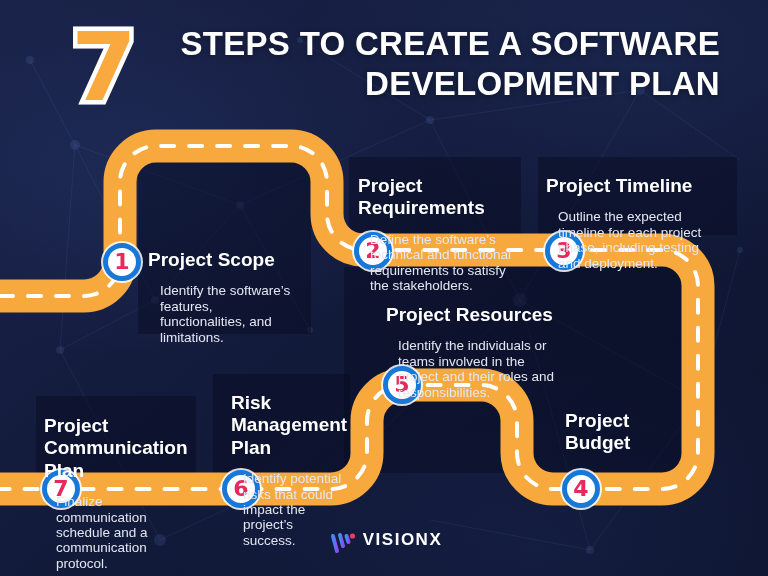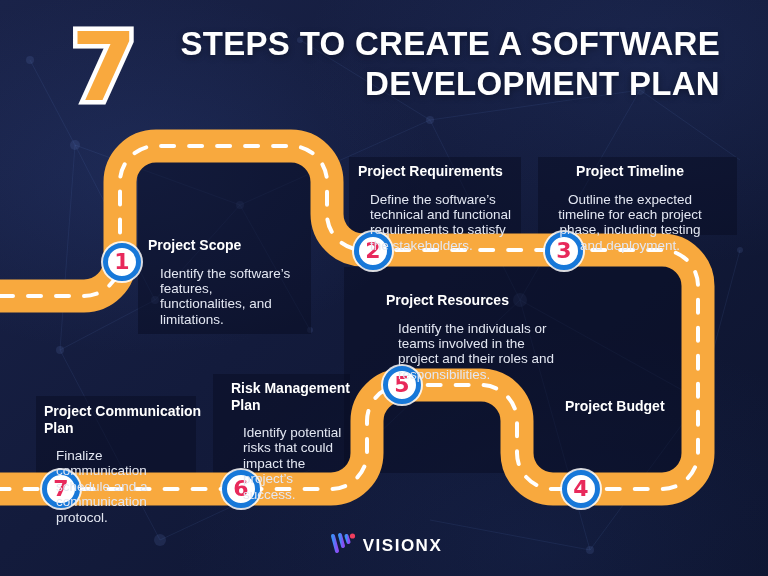--- a/index.html
+++ b/index.html
@@ -39,36 +39,36 @@
   }
   .marker span{
     color:#E8295B;font-size:22px;font-weight:bold;line-height:1;
     font-family:"DejaVu Sans","Liberation Sans",sans-serif;
   }
   .m1{left:103px;top:243px;} .m2{left:354px;top:232px;} .m3{left:545px;top:232px;}
   .m4{left:562px;top:470px;} .m5{left:383px;top:366px;} .m6{left:222px;top:470px;}
   .m7{left:42px;top:470px;}
   .step{position:absolute;z-index:6;}
   .step h3{
-    margin:0 0 3px 0;color:#ffffff;font-size:14px;font-weight:700;
+    margin:12px 0 3px 0;color:#ffffff;font-size:19px;font-weight:700;
     line-height:1.18;white-space:pre-line;
   }
   .step p{
     margin:12px;color:#E3E7F2;font-size:13.5px;line-height:1.14;white-space:pre-line;
   }
   .s1{left:148px;top:237px;width:180px;}
   .s2{left:358px;top:163px;width:180px;}
-  .s3{left:530px;top:163px;width:200px;text-align:center;}
+  .s3{left:546px;top:163px;width:200px;}
   .s4{left:565px;top:398px;width:135px;}
   .s5{left:386px;top:292px;width:210px;}
   .s6{left:231px;top:380px;width:135px;}
   .s7{left:44px;top:403px;width:165px;}
   .footer{
     position:absolute;left:0;top:530px;width:768px;z-index:5;
-    display:flex;align-items:flex-end;justify-content:center;gap:7px;
+    display:flex;align-items:flex-start;justify-content:center;gap:7px;
   }
   .brand-text{
     color:#ffffff;font-size:17px;font-weight:bold;letter-spacing:1.5px;
   }
 </style>
 </head>
 <body>
 
 <div class="stage">
 

